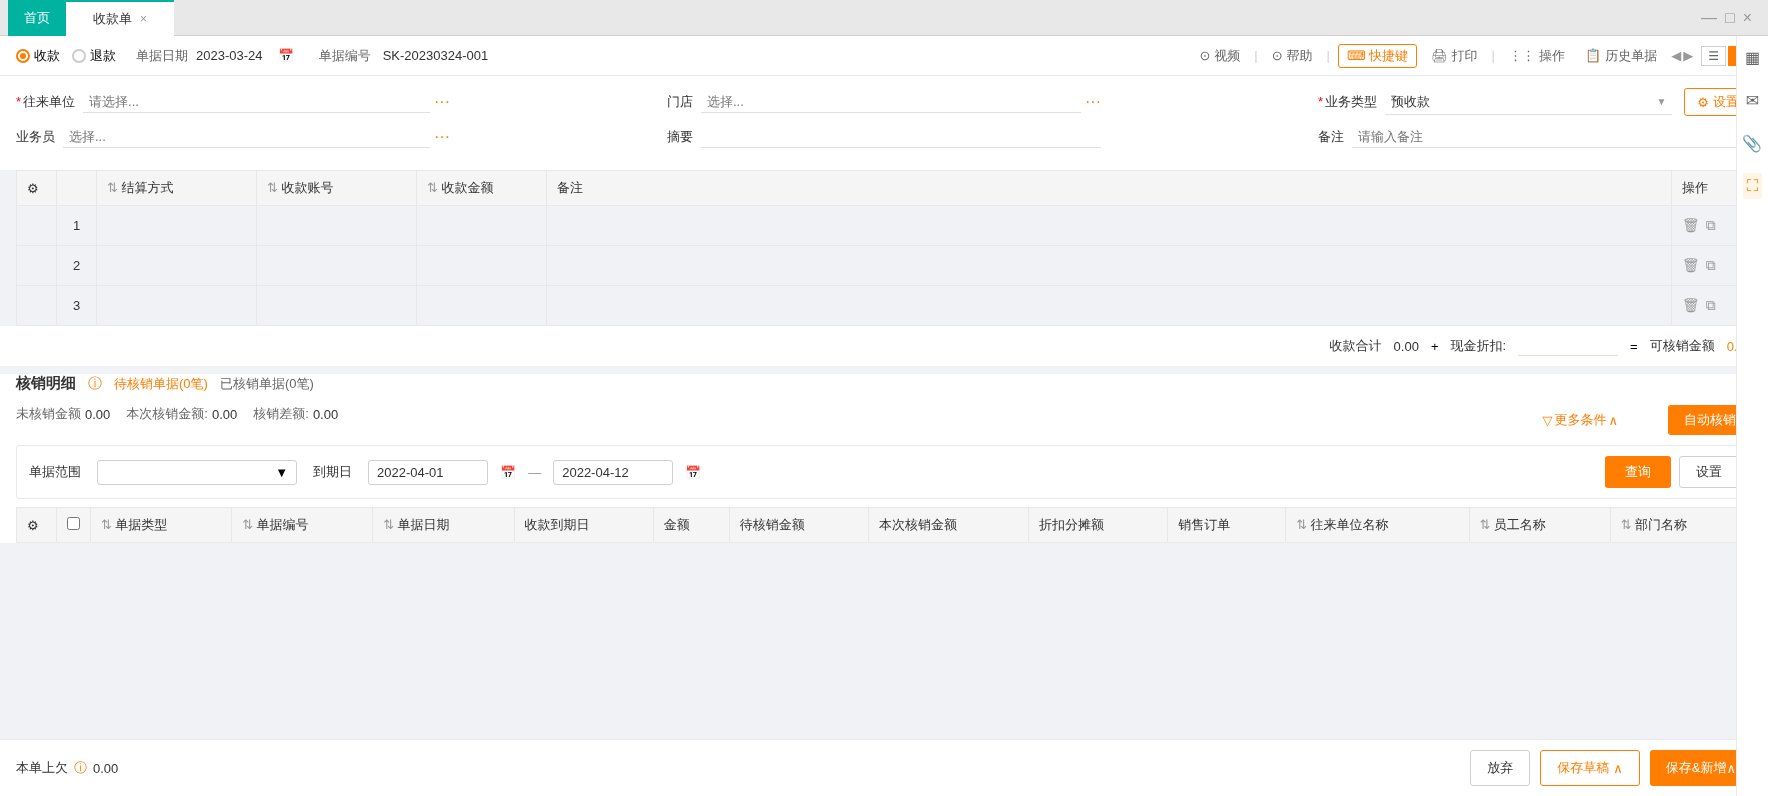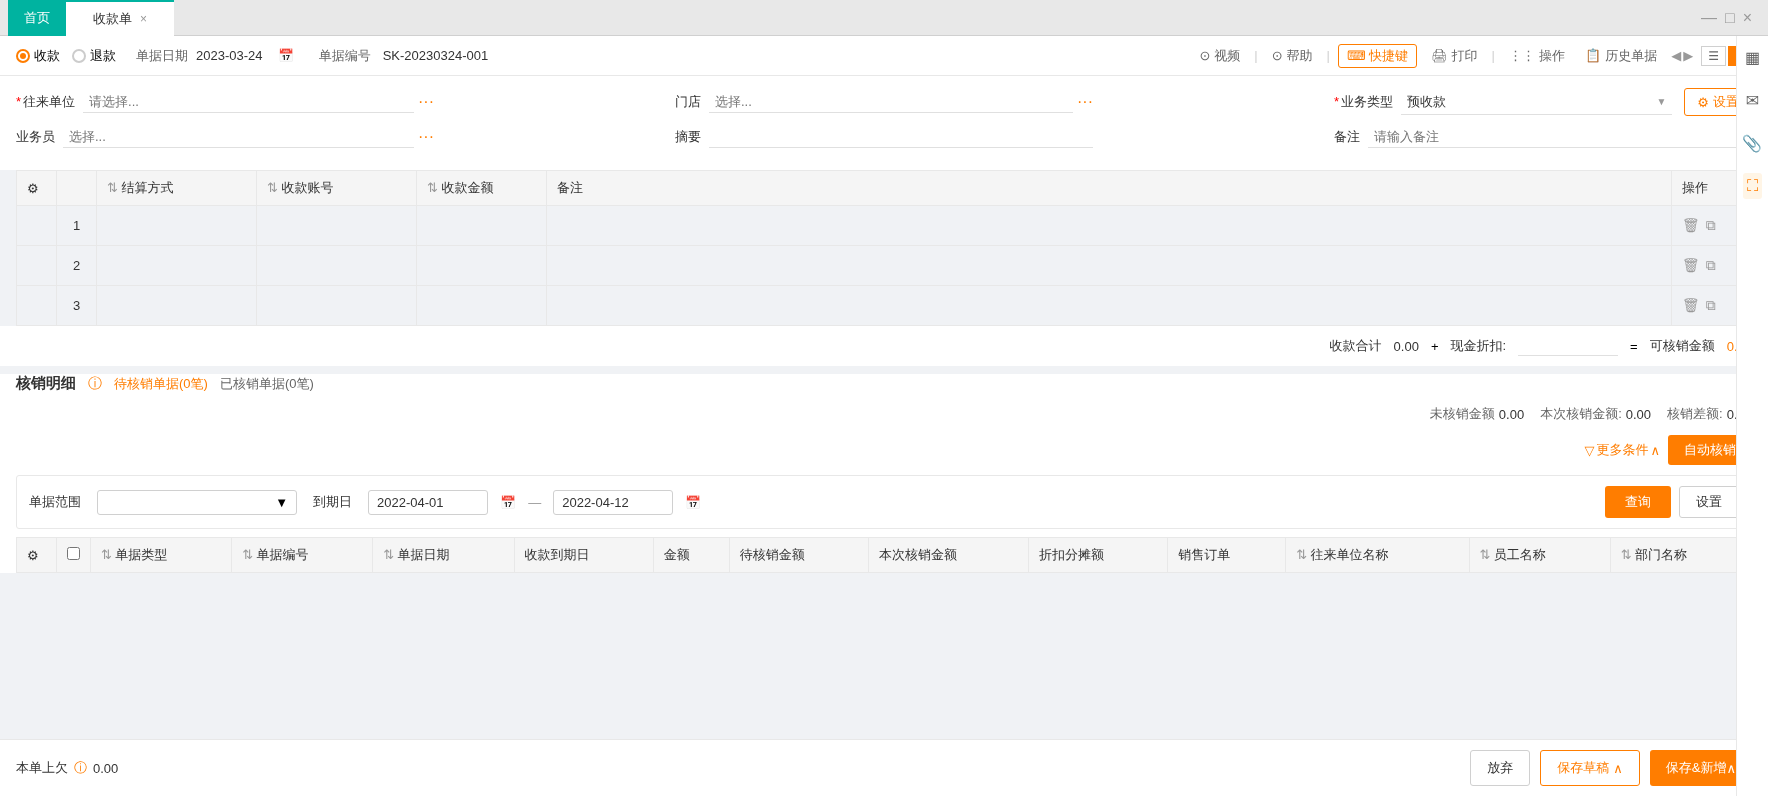--- a/index.html
+++ b/index.html
@@ -24,21 +24,21 @@
     .toolbar-icon { color: #666; cursor: pointer; padding: 2px 4px; }
     .toolbar-right { margin-left: auto; display: flex; align-items: center; gap: 8px; }
     .toolbar-btn { display: flex; align-items: center; gap: 4px; color: #666; cursor: pointer; padding: 2px 6px; font-size: 12px; }
     .btn-shortcut { background: #fff; border: 1px solid #ff7d00; color: #ff7d00; padding: 2px 8px; border-radius: 3px; cursor: pointer; font-size: 12px; }
     .view-btns { display: flex; align-items: center; gap: 2px; }
     .view-btn { padding: 2px 6px; border: 1px solid #d0d0d0; background: #fff; cursor: pointer; font-size: 12px; color: #666; }
     .view-btn.active { background: #ff7d00; color: #fff; border-color: #ff7d00; }
 
     
     .form-section { padding: 12px 16px; background: #fff; }
-    .form-row { display: flex; align-items: center; gap: 16px; margin-bottom: 10px; }
+    .form-row { display: flex; align-items: center; gap: 0; margin-bottom: 10px; }
     .form-field { display: flex; align-items: center; flex: 1; }
     .form-label { color: #333; white-space: nowrap; min-width: fit-content; margin-right: 8px; }
     .form-label.required::before { content: '*'; color: #f00; margin-right: 2px; }
     .form-input { flex: 1; border: none; border-bottom: 1px solid #e0e0e0; padding: 3px 6px; color: #999; outline: none; background: transparent; }
     .form-more { color: #ff7d00; margin-left: 4px; cursor: pointer; font-size: 16px; line-height: 1; }
     .select-wrapper { flex: 1; display: flex; align-items: center; border-bottom: 1px solid #e0e0e0; padding: 3px 6px; }
     .select-text { flex: 1; color: #333; }
     .select-arrow { color: #999; font-size: 10px; margin-left: 4px; }
     .settings-btn { border: 1px solid #ff7d00; color: #ff7d00; padding: 4px 12px; border-radius: 3px; cursor: pointer; white-space: nowrap; display: flex; align-items: center; gap: 4px; }
 
@@ -71,21 +71,21 @@
     .verif-title { font-size: 15px; font-weight: 600; color: #333; }
     .verif-info-icon { color: #ff7d00; font-size: 14px; cursor: pointer; }
     .verif-tab { color: #ff7d00; cursor: pointer; font-size: 13px; }
     .verif-tab-gray { color: #666; cursor: pointer; font-size: 13px; }
     .verif-stats { display: flex; align-items: center; gap: 16px; margin-bottom: 12px; }
     .stat-item { display: flex; align-items: center; gap: 4px; }
     .stat-label { color: #666; }
     .stat-value-black { color: #333; }
     .verif-actions { margin-left: auto; display: flex; align-items: center; gap: 8px; }
     .more-conditions { color: #ff7d00; cursor: pointer; display: flex; align-items: center; gap: 2px; font-size: 13px; }
-    .auto-verif-btn { background: #ff7d00; color: #fff; border: none; padding: 6px 16px; border-radius: 3px; cursor: pointer; }
+    .auto-verif-btn { background: #ff7d00; color: #fff; border: none; padding: 6px 16px; border-radius: 3px; cursor: pointer; margin-left: 42px; }
     .filter-field { display: flex; align-items: center; gap: 8px; }
     .filter-label { color: #333; white-space: nowrap; }
     .filter-select { border: 1px solid #d0d0d0; padding: 4px 8px; border-radius: 3px; min-width: 180px; display: flex; align-items: center; justify-content: space-between; cursor: pointer; background: #fff; }
     .date-input { border: 1px solid #d0d0d0; padding: 4px 8px; border-radius: 3px; width: 120px; color: #333; }
     .date-sep { color: #999; margin: 0 4px; }
     .calendar-icon { color: #ff7d00; cursor: pointer; margin-left: 4px; }
     .query-btn { background: #ff7d00; color: #fff; border: none; padding: 6px 20px; border-radius: 3px; cursor: pointer; }
     .settings-btn2 { background: #fff; border: 1px solid #d0d0d0; color: #333; padding: 6px 16px; border-radius: 3px; cursor: pointer; }
     .filter-actions { margin-left: auto; display: flex; gap: 8px; }
 
@@ -319,21 +319,21 @@
 
   <div class="section-divider"></div>
 
   <div class="verif-section">
     <div class="verif-header">
       <span class="verif-title">核销明细</span>
       <span class="verif-info-icon">ⓘ</span>
       <span class="verif-tab">待核销单据(0笔)</span>
       <span class="verif-tab-gray">已核销单据(0笔)</span>
     </div>
-    <div style="display:flex; align-items:flex-end; justify-content:space-between; margin-bottom:10px;flex-direction:column;">
+    <div style="display:flex; align-items:flex-start; justify-content:space-between; margin-bottom:10px;">
       <div class="verif-stats">
         <div class="stat-item">
           <span class="stat-label">未核销金额</span>
           <span class="stat-value-black">0.00</span>
         </div>
         <div class="stat-item">
           <span class="stat-label">本次核销金额:</span>
           <span class="stat-value-black">0.00</span>
         </div>
         <div class="stat-item">

